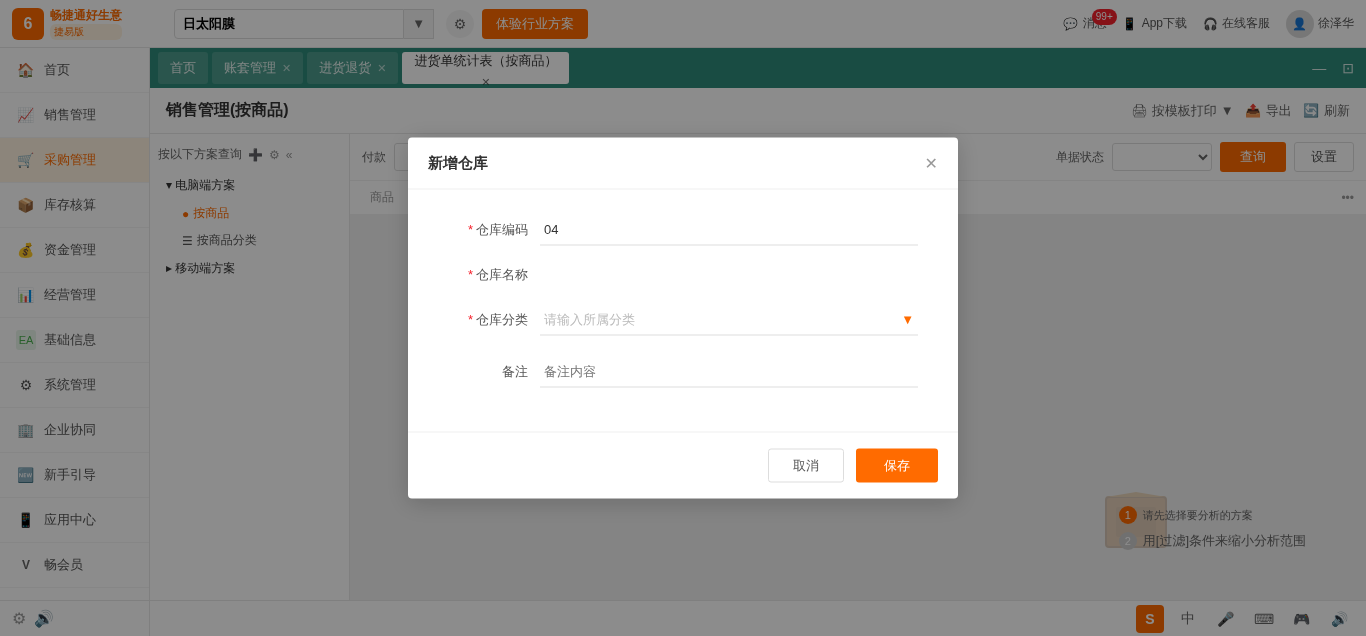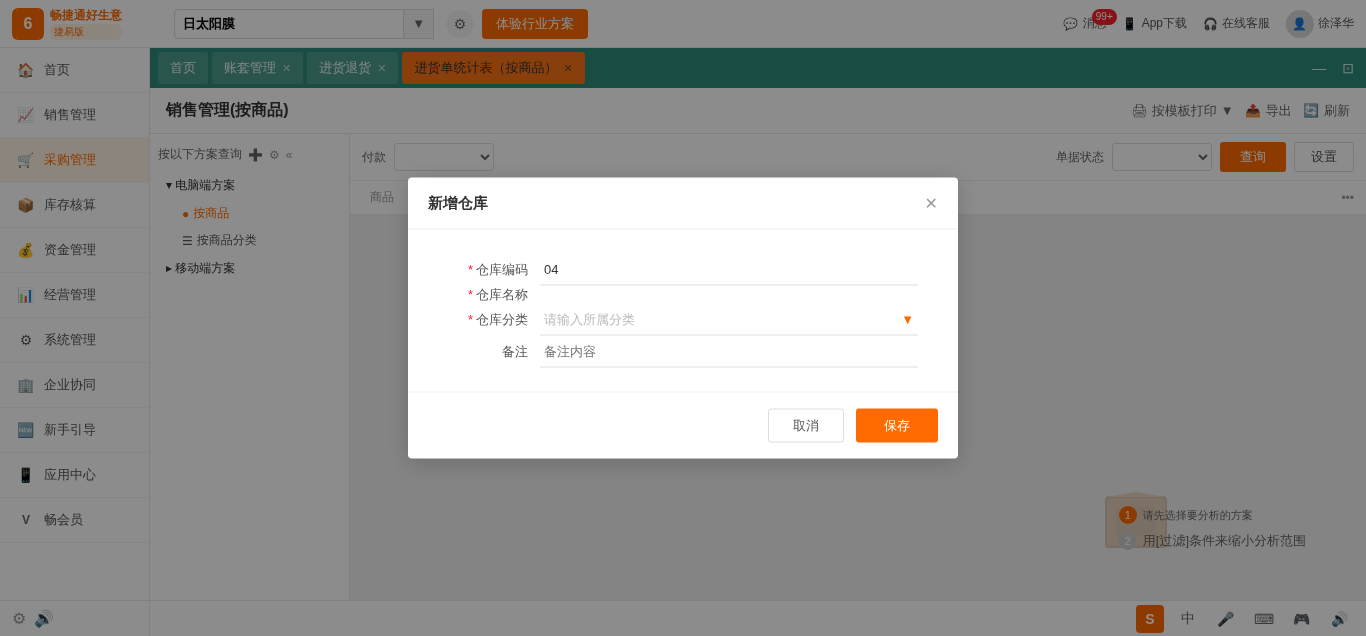--- a/index.html
+++ b/index.html
@@ -123,22 +123,23 @@
       display: flex; align-items: center; gap: 6px;
       padding: 0 12px;
       background: rgba(255,255,255,0.15);
       color: rgba(255,255,255,0.85);
       border-radius: 3px;
       margin-right: 4px;
       cursor: pointer;
       font-size: 13px;
     }
     .tab-item.active {
-      background: #f97316;
+      background: #ffffff;
       color: #333;
+      flex-direction: column;
     }
     .tab-close {
       font-size: 11px;
       opacity: 0.7;
     }
     .tab-bar-right {
       margin-left: auto;
       display: flex; align-items: center; gap: 8px;
     }
     .tab-bar-btn {
@@ -257,20 +258,21 @@
     .modal-header {
       padding: 16px 20px;
       border-bottom: 1px solid #f0f0f0;
       display: flex; align-items: center; justify-content: space-between;
     }
     .modal-title { font-size: 15px; font-weight: bold; color: #333; }
     .modal-close { cursor: pointer; color: #999; font-size: 16px; }
     .modal-body { padding: 24px 40px; }
     .form-row {
       display: flex; align-items: center;
+      margin-bottom: 20px;
     }
     .form-label {
       width: 80px;
       text-align: right;
       color: #555;
       font-size: 13px;
       margin-right: 12px;
       flex-shrink: 0;
     }
     .required::before {
@@ -422,20 +424,24 @@
     <span class="sidebar-icon">📦</span>
     <span>库存核算</span>
   </div>
   <div class="sidebar-item">
     <span class="sidebar-icon">💰</span>
     <span>资金管理</span>
   </div>
   <div class="sidebar-item">
     <span class="sidebar-icon">📊</span>
     <span>经营管理</span>
+  </div>
+  <div class="sidebar-item">
+    <span class="sidebar-icon" style="font-size:11px;background:#e8f5e9;color:#4caf50;border-radius:3px;padding:1px 2px;">EA</span>
+    <span>基础信息</span>
   </div>
   <div class="sidebar-item">
     <span class="sidebar-icon">⚙</span>
     <span>系统管理</span>
   </div>
   <div class="sidebar-item">
     <span class="sidebar-icon">🏢</span>
     <span>企业协同</span>
   </div>
   <div class="sidebar-item">

